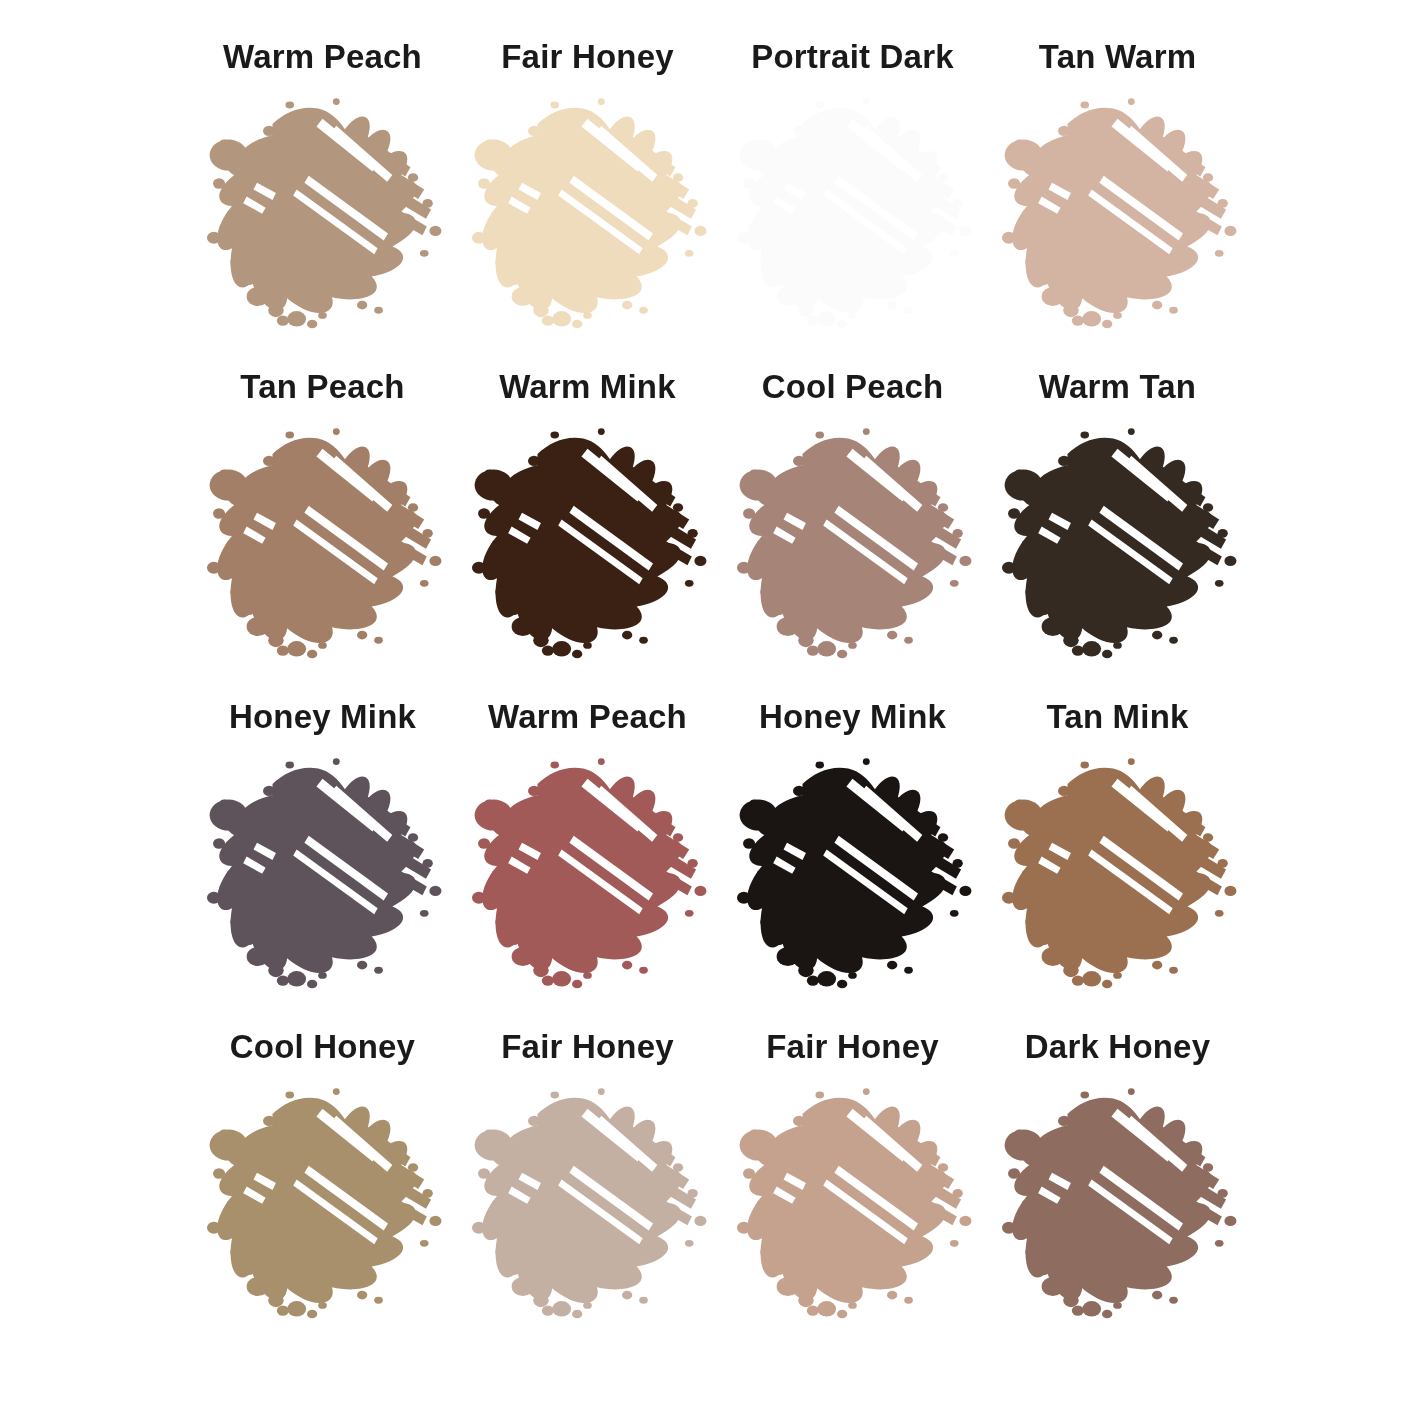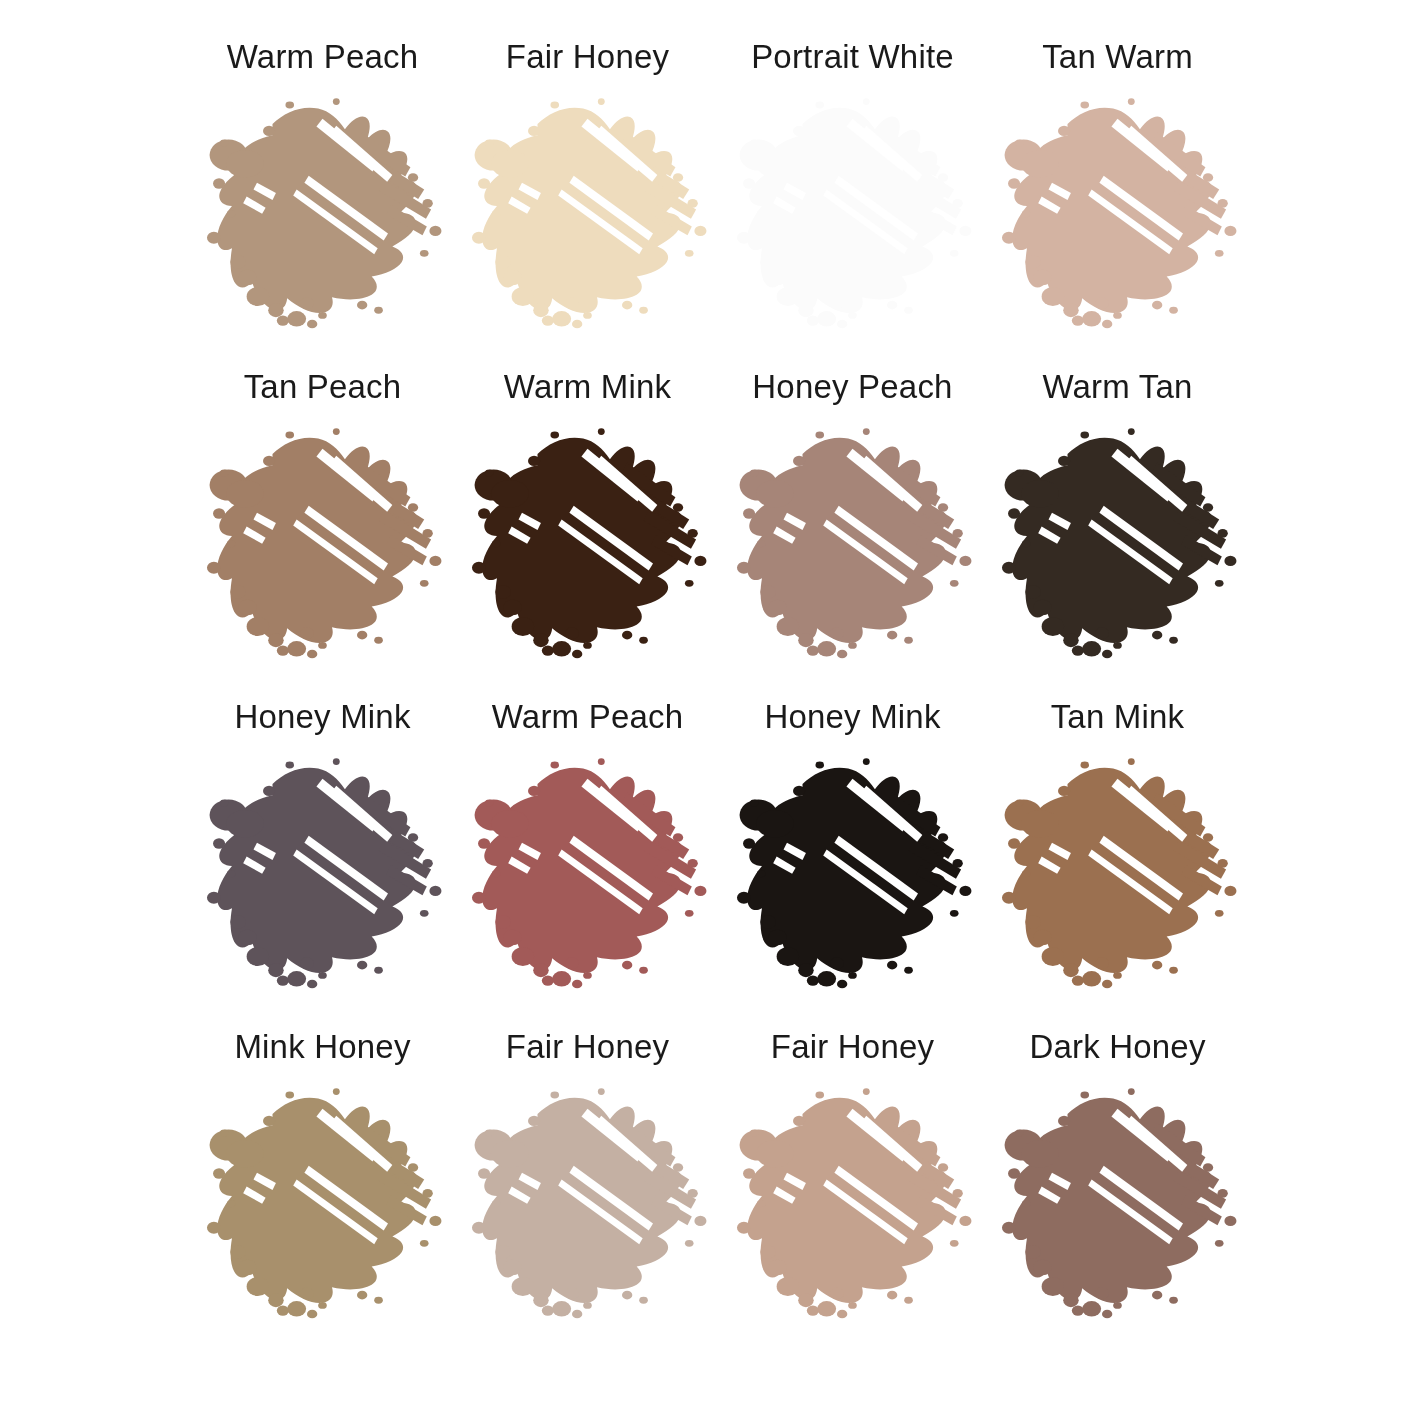--- a/index.html
+++ b/index.html
@@ -29,21 +29,21 @@
   .swatch-cell {
     position: relative;
     display: flex;
     flex-direction: column;
     align-items: center;
     justify-content: flex-start;
   }
   .swatch-label {
     font-family: "Liberation Sans", sans-serif;
     font-size: 33px;
-    font-weight: 400;
+    font-weight: 700;
     letter-spacing: 0.2px;
     color: #1a1a1a;
     text-align: center;
     line-height: 1;
     white-space: nowrap;
     margin: 0 0 20px 0;
     padding: 0;
   }
   .swatch-art {
     width: 265px;
@@ -147,21 +147,21 @@
             <path d="M166,38 L231,95 L225,103 L159,47 Z"></path>
             <path d="M134,96 L226,163 L221,171 L129,104 Z"></path>
             <path d="M120,112 L214,180 L210,187 L116,119 Z"></path>
             <path d="M74,104 L96,116 L92,124 L70,112 Z"></path>
             <path d="M62,120 L84,133 L80,140 L58,128 Z"></path>
           </g>
         </svg>
       </div>
     </div>
     <div class="swatch-cell">
-      <div class="swatch-label">Portrait White</div>
+      <div class="swatch-label">Portrait Dark</div>
       <div class="swatch-art">
         <svg viewBox="0 0 300 290" preserveAspectRatio="xMidYMid meet">
           <g fill="#fbfbfb">
             <path d="M92,36 C106,22 126,14 145,18 C158,21 168,30 176,42 C184,31 193,25 200,28 C206,31 206,41 202,53 C212,43 221,40 226,45 C231,50 229,61 222,74 C233,66 243,65 247,71 C251,78 246,90 236,103 C248,99 257,101 259,108 C261,116 253,127 240,139 C252,139 259,144 258,152 C257,161 246,170 231,178 C242,182 246,189 242,196 C237,204 223,210 207,213 C215,221 215,229 207,234 C197,240 179,241 161,237 C164,247 159,254 149,255 C137,256 122,249 109,238 C108,249 101,254 92,251 C82,247 73,234 68,219 C62,227 54,228 49,221 C43,213 42,197 45,180 C36,185 29,181 28,171 C27,159 34,144 45,131 C34,131 28,124 31,115 C35,104 48,93 63,86 C53,81 51,73 58,66 C65,58 78,52 92,49 Z"></path>
             <ellipse cx="41" cy="72" rx="22" ry="18"></ellipse>
             <ellipse cx="60" cy="82" rx="22" ry="16"></ellipse>
             <path d="M196,46 L252,86 L246,97 L188,60 Z"></path>
             <path d="M208,74 L268,112 L261,123 L202,87 Z"></path>
             <path d="M221,101 L276,135 L270,146 L215,113 Z"></path>
             <path d="M229,130 L271,155 L266,165 L224,141 Z"></path>
@@ -331,21 +331,21 @@
             <path d="M166,38 L231,95 L225,103 L159,47 Z"></path>
             <path d="M134,96 L226,163 L221,171 L129,104 Z"></path>
             <path d="M120,112 L214,180 L210,187 L116,119 Z"></path>
             <path d="M74,104 L96,116 L92,124 L70,112 Z"></path>
             <path d="M62,120 L84,133 L80,140 L58,128 Z"></path>
           </g>
         </svg>
       </div>
     </div>
     <div class="swatch-cell">
-      <div class="swatch-label">Honey Peach</div>
+      <div class="swatch-label">Cool Peach</div>
       <div class="swatch-art">
         <svg viewBox="0 0 300 290" preserveAspectRatio="xMidYMid meet">
           <g fill="#a68578">
             <path d="M92,36 C106,22 126,14 145,18 C158,21 168,30 176,42 C184,31 193,25 200,28 C206,31 206,41 202,53 C212,43 221,40 226,45 C231,50 229,61 222,74 C233,66 243,65 247,71 C251,78 246,90 236,103 C248,99 257,101 259,108 C261,116 253,127 240,139 C252,139 259,144 258,152 C257,161 246,170 231,178 C242,182 246,189 242,196 C237,204 223,210 207,213 C215,221 215,229 207,234 C197,240 179,241 161,237 C164,247 159,254 149,255 C137,256 122,249 109,238 C108,249 101,254 92,251 C82,247 73,234 68,219 C62,227 54,228 49,221 C43,213 42,197 45,180 C36,185 29,181 28,171 C27,159 34,144 45,131 C34,131 28,124 31,115 C35,104 48,93 63,86 C53,81 51,73 58,66 C65,58 78,52 92,49 Z"></path>
             <ellipse cx="41" cy="72" rx="22" ry="18"></ellipse>
             <ellipse cx="60" cy="82" rx="22" ry="16"></ellipse>
             <path d="M196,46 L252,86 L246,97 L188,60 Z"></path>
             <path d="M208,74 L268,112 L261,123 L202,87 Z"></path>
             <path d="M221,101 L276,135 L270,146 L215,113 Z"></path>
             <path d="M229,130 L271,155 L266,165 L224,141 Z"></path>
@@ -607,21 +607,21 @@
             <path d="M166,38 L231,95 L225,103 L159,47 Z"></path>
             <path d="M134,96 L226,163 L221,171 L129,104 Z"></path>
             <path d="M120,112 L214,180 L210,187 L116,119 Z"></path>
             <path d="M74,104 L96,116 L92,124 L70,112 Z"></path>
             <path d="M62,120 L84,133 L80,140 L58,128 Z"></path>
           </g>
         </svg>
       </div>
     </div>
     <div class="swatch-cell">
-      <div class="swatch-label">Mink Honey</div>
+      <div class="swatch-label">Cool Honey</div>
       <div class="swatch-art">
         <svg viewBox="0 0 300 290" preserveAspectRatio="xMidYMid meet">
           <g fill="#a8906c">
             <path d="M92,36 C106,22 126,14 145,18 C158,21 168,30 176,42 C184,31 193,25 200,28 C206,31 206,41 202,53 C212,43 221,40 226,45 C231,50 229,61 222,74 C233,66 243,65 247,71 C251,78 246,90 236,103 C248,99 257,101 259,108 C261,116 253,127 240,139 C252,139 259,144 258,152 C257,161 246,170 231,178 C242,182 246,189 242,196 C237,204 223,210 207,213 C215,221 215,229 207,234 C197,240 179,241 161,237 C164,247 159,254 149,255 C137,256 122,249 109,238 C108,249 101,254 92,251 C82,247 73,234 68,219 C62,227 54,228 49,221 C43,213 42,197 45,180 C36,185 29,181 28,171 C27,159 34,144 45,131 C34,131 28,124 31,115 C35,104 48,93 63,86 C53,81 51,73 58,66 C65,58 78,52 92,49 Z"></path>
             <ellipse cx="41" cy="72" rx="22" ry="18"></ellipse>
             <ellipse cx="60" cy="82" rx="22" ry="16"></ellipse>
             <path d="M196,46 L252,86 L246,97 L188,60 Z"></path>
             <path d="M208,74 L268,112 L261,123 L202,87 Z"></path>
             <path d="M221,101 L276,135 L270,146 L215,113 Z"></path>
             <path d="M229,130 L271,155 L266,165 L224,141 Z"></path>

